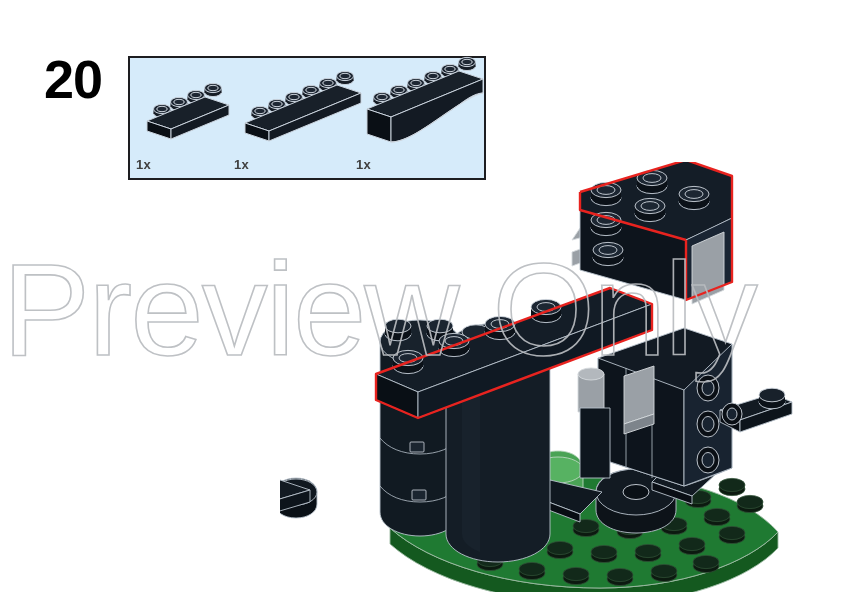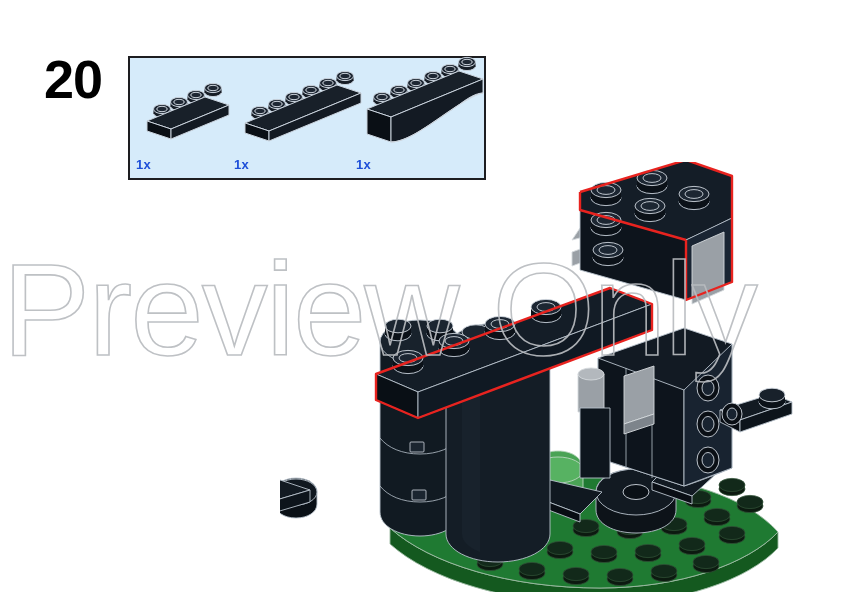--- a/index.html
+++ b/index.html
@@ -52,21 +52,21 @@
     position: absolute;
     bottom: 8px;
   }
   .part-qty {
     position: absolute;
     left: 0;
     bottom: 0;
     font-family: "Liberation Sans", sans-serif;
     font-size: 13px;
     font-weight: 600;
-    color: #1d4ed8;
+    color: #404040;
     letter-spacing: .2px;
   }
   .part-art {
     position: absolute;
     left: 0;
     bottom: 16px;
   }
 
   
   #watermark {

